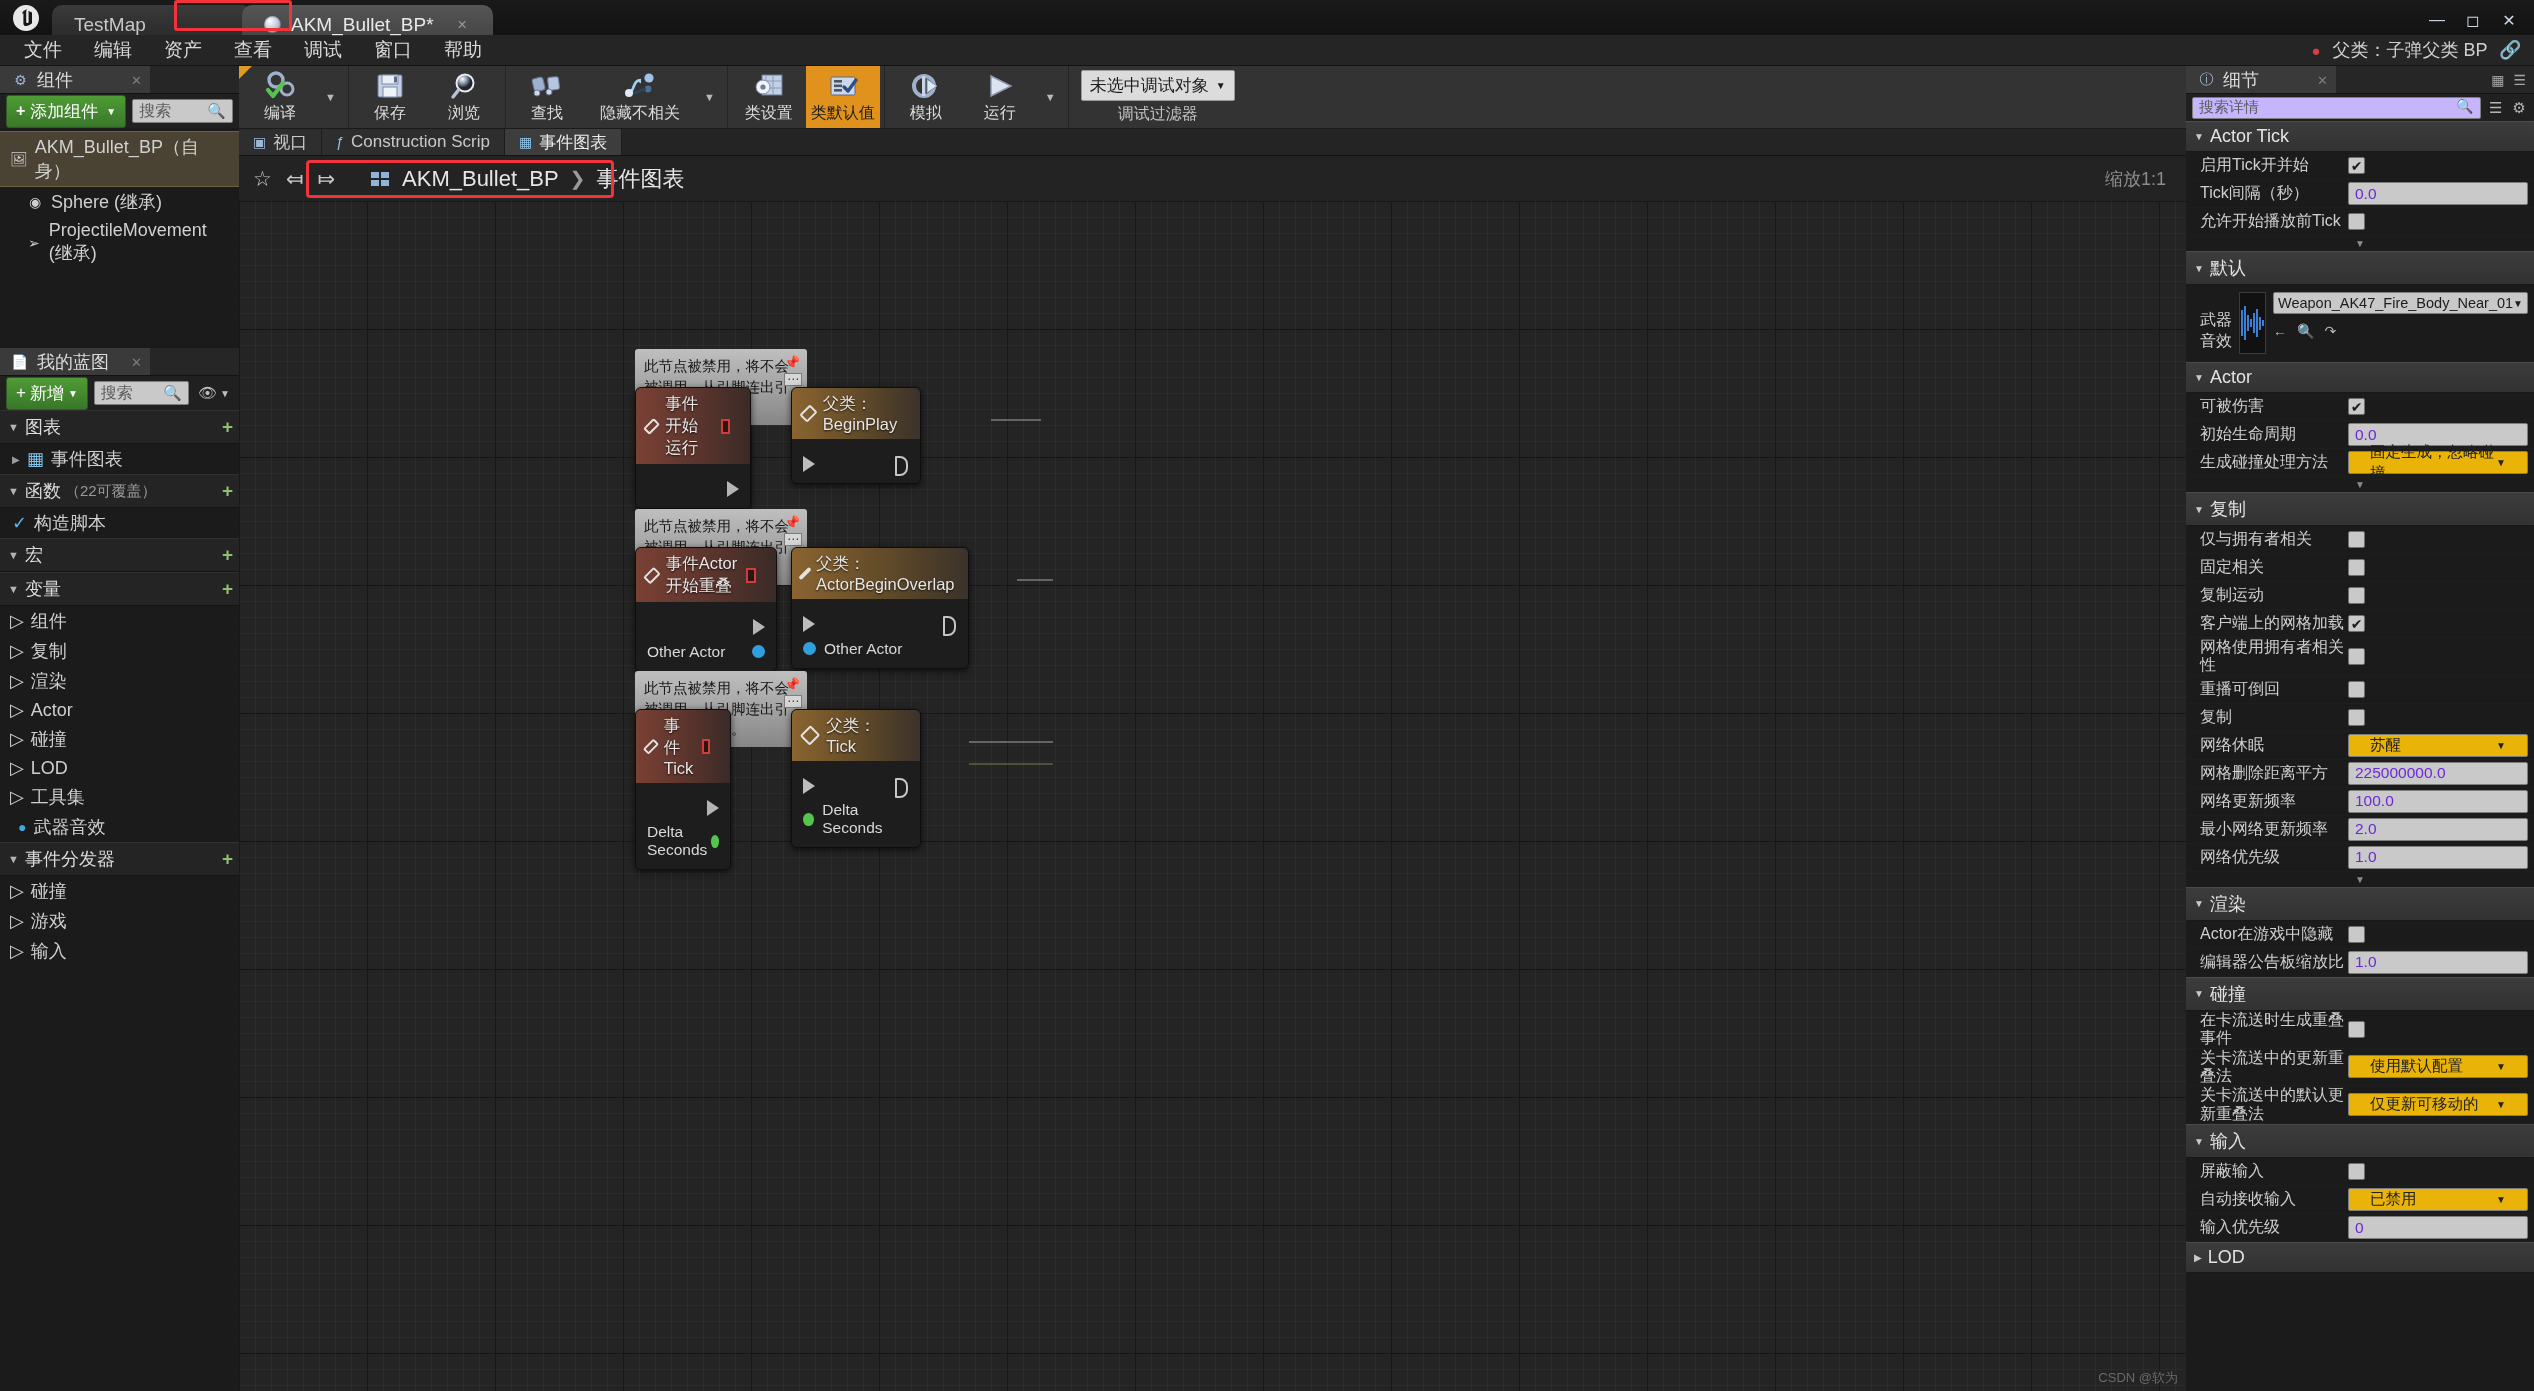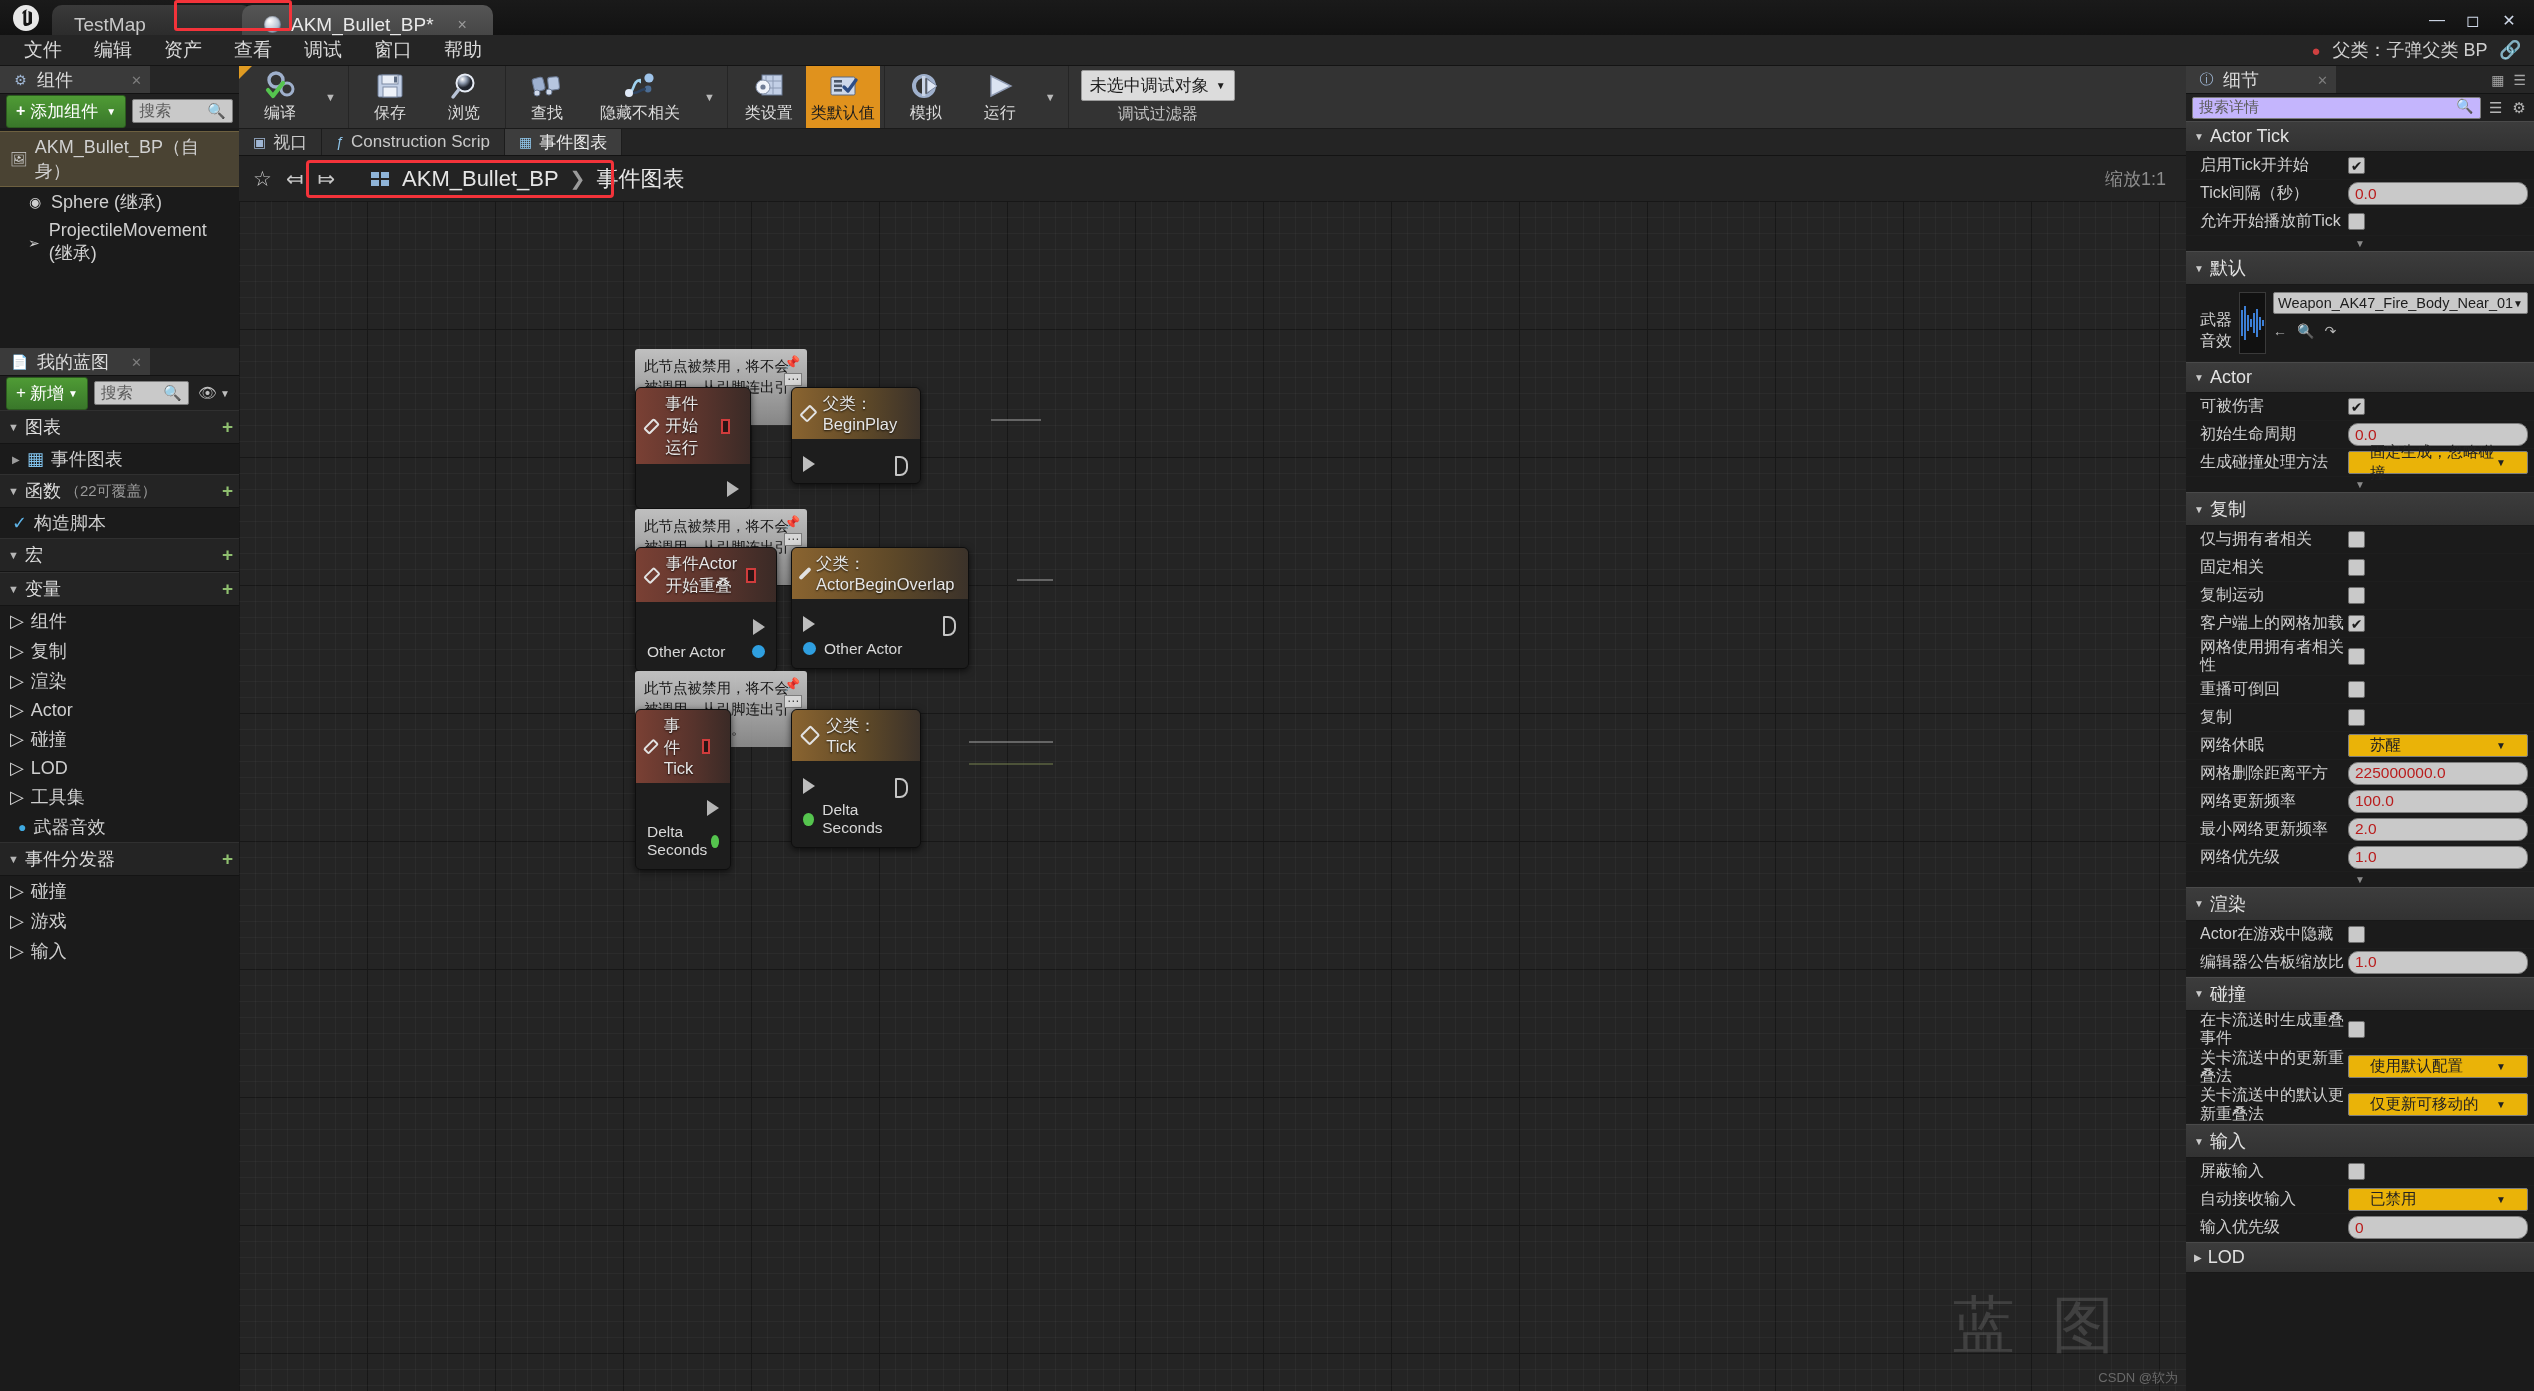--- a/index.html
+++ b/index.html
@@ -264,22 +264,22 @@
   }
   .cat-hdr .tri { font-size:10px; color:#cacaca; }
   .prop {
     display:flex; align-items:center; min-height:28px; border-bottom:1px solid #1e1e1e; padding:0 6px 0 14px;
   }
   .prop .pname { width:148px; font-size:16px; color:#cfcfcf; line-height:1.15; }
   .prop .pval { flex:1; display:flex; align-items:center; }
   .chk { width:17px;height:17px;background:#c9c9c9;border:1px solid #6f6f6f;border-radius:2px; display:flex;align-items:center;justify-content:center; }
   .chk.on::after { content:"\2714"; font-size:14px; color:#1a1a1a; line-height:1; }
   .tbox {
-    width:100%; height:23px; background:#c9c9c9; border:1px solid #7d7d7d; border-radius:10px;
-    display:flex; align-items:center; padding:0 6px; color:#b91c1c; font-size:15.5px;
+    width:100%; height:23px; background:#c9c9c9; border:1px solid #7d7d7d; border-radius:2px;
+    display:flex; align-items:center; padding:0 6px; color:#6d28d9; font-size:15.5px;
   }
   .sel {
     width:100%; height:23px; background:#eab308; border:1px solid #7d7d7d; border-radius:2px;
     display:flex; align-items:center; padding:0 21px; color:#222; font-size:15.5px;
   }
   .sel .car { margin-left:auto; font-size:10px; }
   .row-more { display:flex; justify-content:center; padding:2px 0; background:#1b1b1b; color:#8a8a8a; font-size:10px; }
 
   .sound-row { display:flex; align-items:flex-start; padding:7px 6px 7px 14px; border-bottom:1px solid #1e1e1e; }
   .sound-row .pname { width:148px; font-size:16px; color:#cfcfcf; padding-top:18px; }
@@ -767,21 +767,20 @@
           </div>
           <div class="prow">
             <span style="display:flex;align-items:center;gap:8px">
               <span class="pin-dot green"></span>
               <span class="plabel">Delta Seconds</span>
             </span>
           </div>
         </div>
       </div>
 
-      <div class="watermark">蓝 图</div>
       <div class="csdn">CSDN @软为</div>
     </div>
   </div>
 
   <div class="details">
     <div class="det-tabrow">
       <div class="det-tab">
         <span class="pt-icon">ⓘ</span>
         <span>细节</span>
         <span class="x">✕</span>

